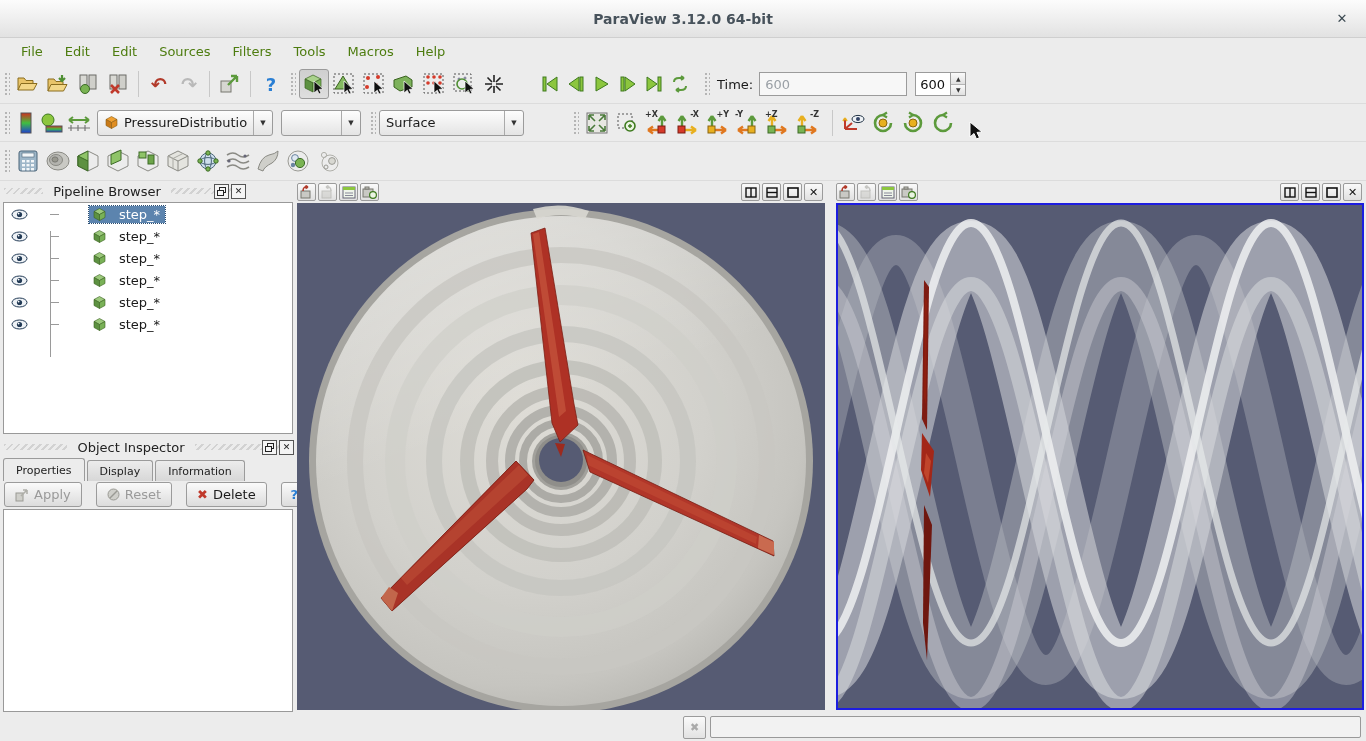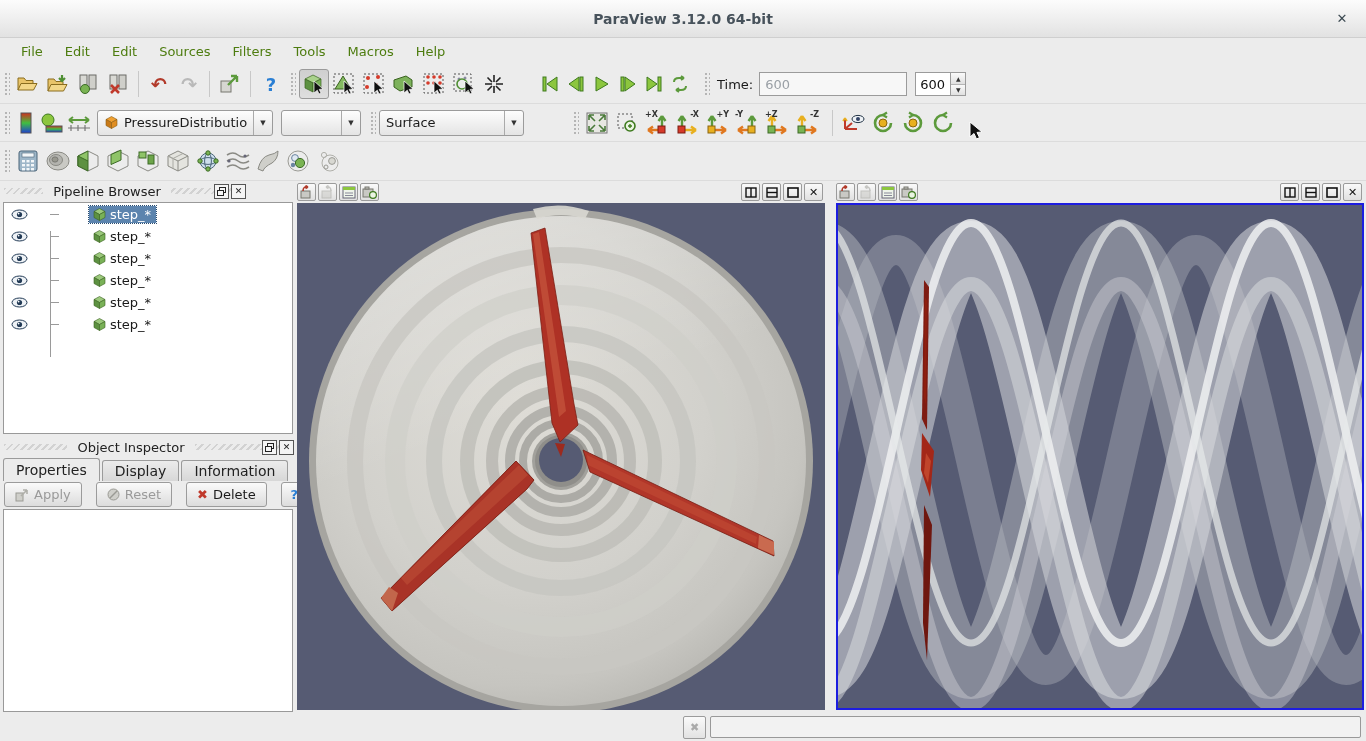--- a/index.html
+++ b/index.html
@@ -66,26 +66,26 @@
   .dockbtns { position:relative; z-index:2; display:flex; gap:2px; margin-right:2px; }
   .dockbtn { width:15px; height:15px; border:1px solid #555; background:#f4f4f4;
     display:flex; align-items:center; justify-content:center; font-size:9px; color:#222; }
 
   .tree { position:absolute; left:3px; top:202px; width:290px; height:232px;
     background:#fff; border:1px solid #999; overflow:hidden; }
   .trow { height:22px; display:flex; align-items:center; position:relative; }
   .trunk { position:absolute; left:46px; top:28px; width:1px; height:126px; background:#9a9a9a; }
   .stub { position:absolute; left:46px; width:9px; height:1px; background:#9a9a9a; top:11px; }
   .eye { width:30px; display:flex; justify-content:center; }
-  .titem { display:flex; align-items:center; gap:3px; padding:1px 5px 1px 3px; margin-left:55px; }
+  .titem { display:flex; align-items:center; gap:12px; padding:1px 5px 1px 3px; margin-left:55px; }
   .titem.sel { background:#5c84ae; outline:1px dotted #2a4d71; color:#fff; }
   .tlabel { font-size:13px; }
 
   .tabbar { position:absolute; left:3px; top:458px; display:flex; align-items:flex-end; height:23px; }
-  .tab { height:21px; padding:0 12px; display:flex; align-items:center; font-size:14px;
+  .tab { height:21px; padding:0 12px; display:flex; align-items:center; font-size:11px;
     background:linear-gradient(#ececec,#d7d7d7); border:1px solid #9b9b9b; border-bottom:none;
     border-radius:3px 3px 0 0; margin-right:2px; color:#222; }
   .tab.active { background:#ececec; height:23px; position:relative; z-index:2; }
 
   .btnrow { position:absolute; left:4px; top:482px; display:flex; gap:14px; align-items:center; }
   .pbtn { height:25px; padding:0 10px; display:flex; align-items:center; gap:5px;
     background:linear-gradient(#fafafa,#dcdcdc); border:1px solid #9b9b9b; border-radius:3px;
     font-size:13px; }
   .pbtn.disabled { color:#9a9a9a; }
   .pbtn .redx { color:#c0392b; font-weight:bold; font-size:13px; }

